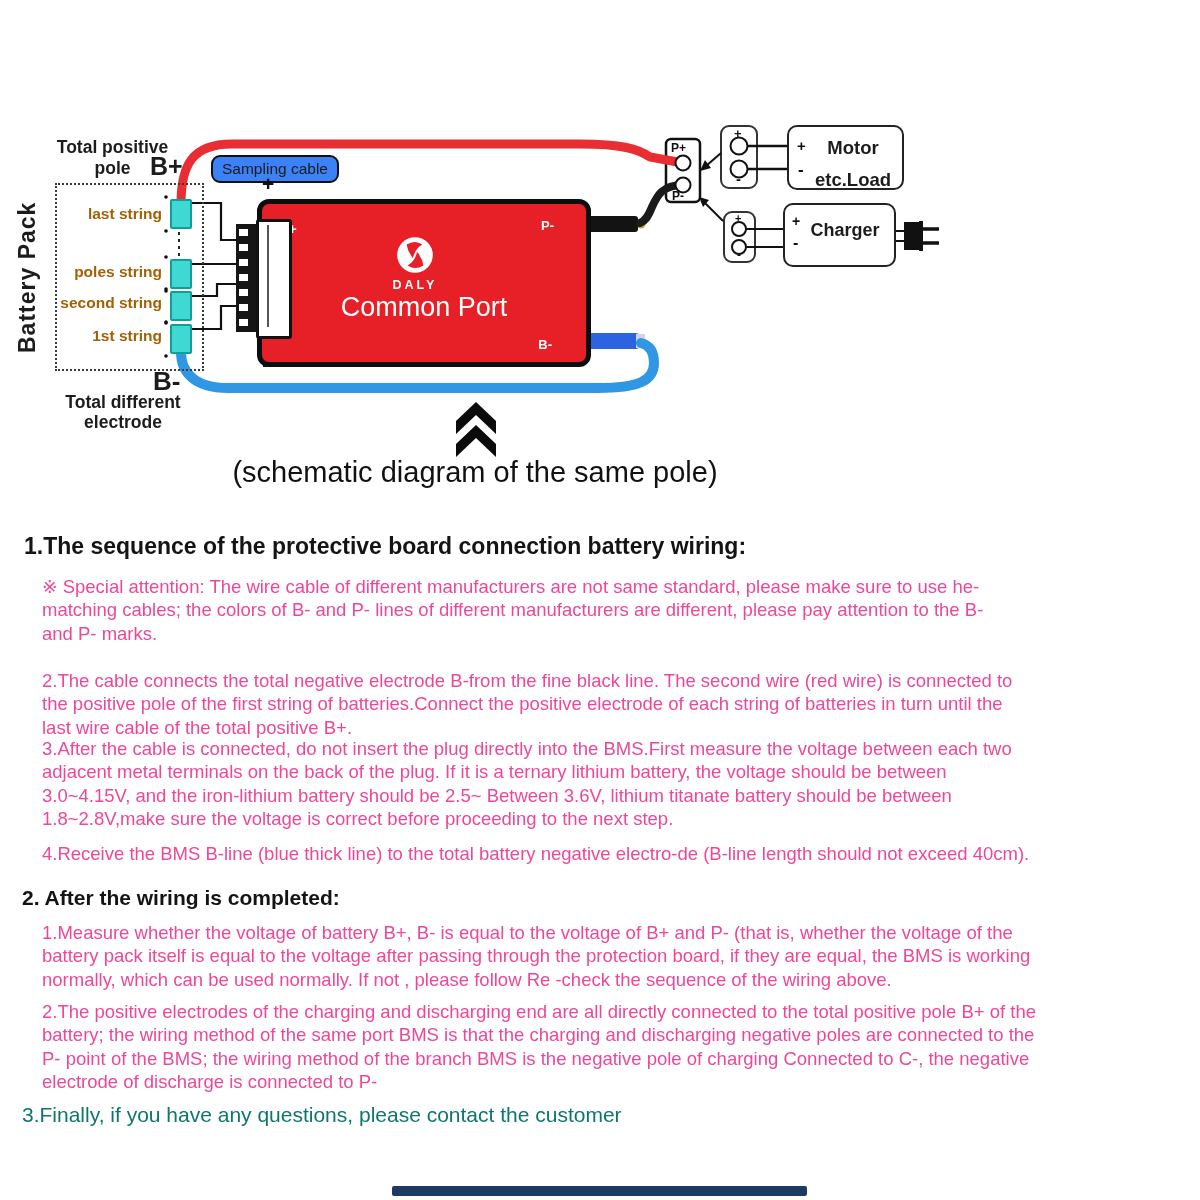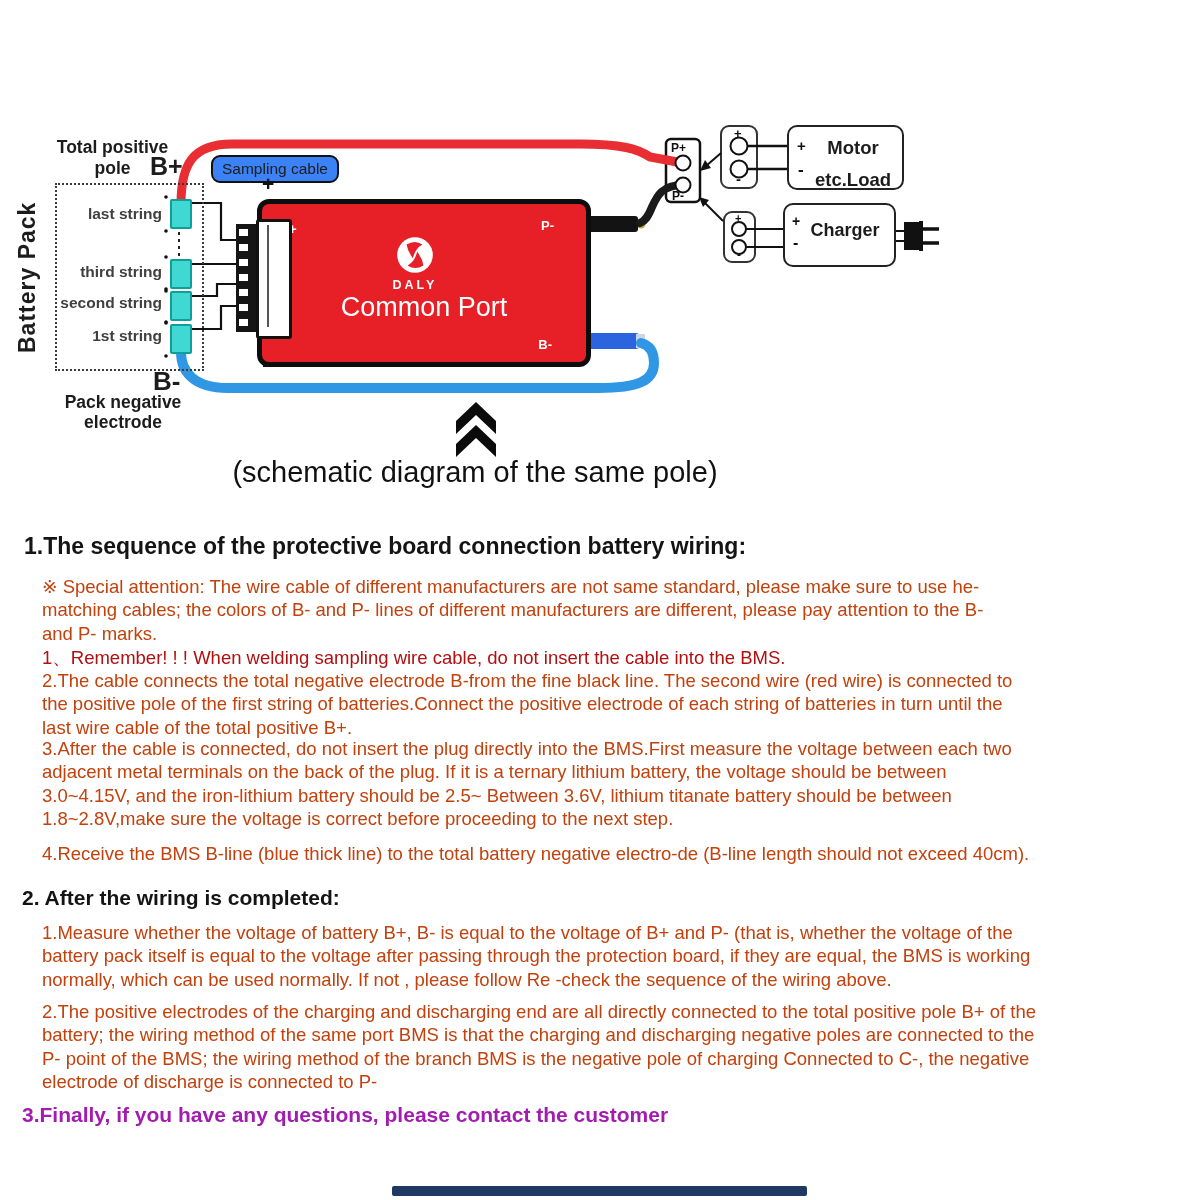--- a/index.html
+++ b/index.html
@@ -5,42 +5,42 @@
   html,body{margin:0;padding:0;background:#fff;}
   .page{position:relative;width:1200px;height:1200px;background:#ffffff;overflow:hidden;
         font-family:"Liberation Sans","DejaVu Sans",sans-serif;color:#1c1c1c;}
   .abs{position:absolute;}
   .pre{white-space:pre-line;}
   
   .pack-label{left:14px;top:183px;height:188px;writing-mode:vertical-rl;transform:rotate(180deg);
               font-weight:bold;font-size:23px;text-align:center;letter-spacing:1px;}
   .pack-box{left:55px;top:183px;width:145px;height:184px;border:2px dotted #3a3a3a;}
   .cell{width:18px;height:26px;background:#3fd8d2;border:2px solid #0f9e98;border-radius:2px;}
-  .cell-label{width:118px;text-align:right;font-weight:bold;font-size:15.5px;color:#404040;}
+  .cell-label{width:118px;text-align:right;font-weight:bold;font-size:15.5px;color:#a16207;}
   .tp-label{left:50px;top:137px;width:125px;text-align:center;font-weight:bold;font-size:17.5px;line-height:21px;}
   .bplus{left:150px;top:152px;font-weight:bold;font-size:25px;}
   .samp-box{left:211px;top:155px;width:124px;height:24px;border:2.5px solid #111;border-radius:9px;
             font-size:15.5px;line-height:24px;text-align:center;background:#3b82f6;}
   .bms{left:257px;top:199px;width:324px;height:158px;background:#e71f27;border:5px solid #0d0d0d;border-radius:12px;}
   .bms .w{color:#fff;position:absolute;}
   .comb{left:236px;top:224px;width:20px;height:108px;background:#151515;}
   .teeth{left:3px;top:5px;width:9px;height:98px;background:repeating-linear-gradient(to bottom,#ffffff 0 7px,#151515 7px 15px);}
   .conn-white{left:256px;top:219px;width:30px;height:114px;background:#fff;border:3px solid #111;border-radius:3px;}
   .conn-line{left:8px;top:3px;width:2px;height:102px;background:#555;}
   .bminus{left:153px;top:366px;font-weight:bold;font-size:26px;}
   .tn-label{left:48px;top:392px;width:150px;text-align:center;font-weight:bold;font-size:17.5px;line-height:20px;}
   .caption{left:175px;top:456px;width:600px;text-align:center;font-size:29px;color:#111;}
   .tinylab{font-weight:bold;color:#111;}
   .motor-box{left:787px;top:125px;width:113px;height:61px;border:2.5px solid #222;border-radius:10px;background:#fff;}
   .charger-box{left:783px;top:203px;width:109px;height:60px;border:2.5px solid #222;border-radius:10px;background:#fff;}
   
   .h1{left:24px;top:533px;font-size:23px;font-weight:bold;color:#141414;}
   .h2{left:22px;top:886px;font-size:21px;font-weight:bold;color:#141414;}
-  .h3{left:22px;top:1103px;font-size:21px;font-weight:bold;color:#a21caf;}
-  .body-p{width:1135px;font-size:18.5px;line-height:23.3px;color:#c2410c;}
+  .h3{left:22px;top:1103px;font-size:21px;font-weight:normal;color:#0f766e;}
+  .body-p{width:1135px;font-size:18.5px;line-height:23.3px;color:#ec4899;}
   .warn{color:#b01010;}
   .bottom-bar{left:392px;top:1186px;width:415px;height:10px;background:#1e3a63;border-radius:2px;}
 </style>
 </head>
 <body>
 
 <div class="page">
 
   <div class="abs" style="left:0;top:0;width:1200px;height:520px;">
 
@@ -114,21 +114,21 @@
 
     <div class="abs pack-label">Battery Pack</div>
     <div class="abs pack-box"></div>
 
     <div class="abs cell" style="left:170px;top:199px;"></div>
     <div class="abs cell" style="left:170px;top:259px;"></div>
     <div class="abs cell" style="left:170px;top:291px;"></div>
     <div class="abs cell" style="left:170px;top:324px;"></div>
 
     <div class="abs cell-label" style="left:44px;top:205px;">last string</div>
-    <div class="abs cell-label" style="left:44px;top:263px;">third string</div>
+    <div class="abs cell-label" style="left:44px;top:263px;">poles string</div>
     <div class="abs cell-label" style="left:44px;top:294px;">second string</div>
     <div class="abs cell-label" style="left:44px;top:327px;">1st string</div>
 
     <div class="abs tp-label pre">Total positive
 pole</div>
     <div class="abs bplus">B+</div>
     <div class="abs samp-box">Sampling cable</div>
 
     <div class="abs bms">
       <span class="w" style="left:26px;top:16px;font-weight:bold;font-size:15px;">+</span>
@@ -148,21 +148,21 @@
         <div class="abs teeth"></div>
       </div>
     <div class="abs conn-white">
         <div class="abs conn-line"></div>
       </div>
 
     <div class="abs tinylab" style="left:262px;top:172px;font-size:21px;">+</div>
     <div class="abs tinylab" style="left:262px;top:350px;font-size:24px;">-</div>
 
     <div class="abs bminus">B-</div>
-    <div class="abs tn-label pre">Pack negative
+    <div class="abs tn-label pre">Total different
 electrode</div>
 
     <div class="abs tinylab" style="left:671px;top:141px;font-size:12px;">P+</div>
     <div class="abs tinylab" style="left:672px;top:189px;font-size:12px;">P-</div>
     <div class="abs tinylab" style="left:734px;top:126px;font-size:13px;">+</div>
     <div class="abs tinylab" style="left:736px;top:170px;font-size:15px;">-</div>
     <div class="abs tinylab" style="left:735px;top:212px;font-size:11px;">+</div>
     <div class="abs tinylab" style="left:737px;top:248px;font-size:12px;">-</div>
 
     <div class="abs motor-box">
@@ -177,21 +177,20 @@
       <div class="abs" style="left:16px;top:15px;width:88px;text-align:center;font-size:18px;font-weight:bold;">Charger</div>
     </div>
 
     <div class="abs caption">(schematic diagram of the same pole)</div>
   </div>
 
   <div class="abs h1">1.The sequence of the protective board connection battery wiring:</div>
   <div class="abs body-p pre" style="left:42px;top:575px;">※  Special attention: The wire cable of different manufacturers are not same standard, please make sure to use he-
 matching cables;  the colors of B- and P- lines of different manufacturers are different, please pay attention to the B-
 and P- marks.</div>
-  <div class="abs body-p pre warn" style="left:42px;top:646px;">1、Remember! ! ! When welding sampling wire cable, do not insert the cable into the BMS.</div>
   <div class="abs body-p pre" style="left:42px;top:669px;">2.The cable connects the total negative electrode B-from the fine black line. The second wire (red wire) is connected to
 the positive pole of the first string of batteries.Connect the positive electrode of each string of batteries in turn until the
 last wire cable of the total positive B+.</div>
   <div class="abs body-p pre" style="left:42px;top:737px;">3.After the cable is connected, do not insert the plug directly into the BMS.First measure the voltage between each two
 adjacent metal terminals on the back of the plug. If it is a ternary lithium battery, the voltage should be between
 3.0~4.15V, and the iron-lithium battery should be 2.5~ Between 3.6V, lithium titanate battery should be between
 1.8~2.8V,make sure the voltage is correct before proceeding to the next step.</div>
   <div class="abs body-p pre" style="left:42px;top:842px;">4.Receive the BMS B-line (blue thick line) to the total battery negative electro-de (B-line length should not exceed 40cm).</div>
 
   <div class="abs h2">2. After the wiring is completed:</div>

